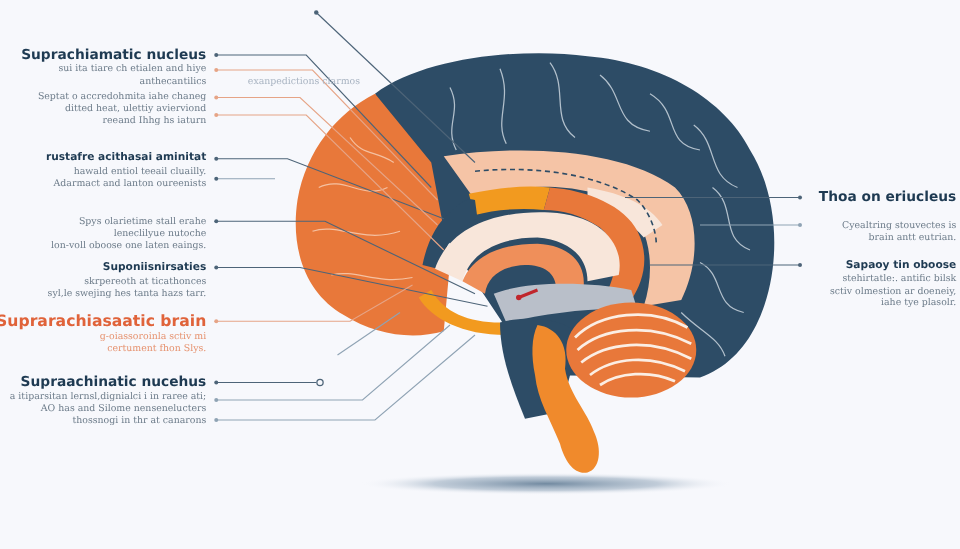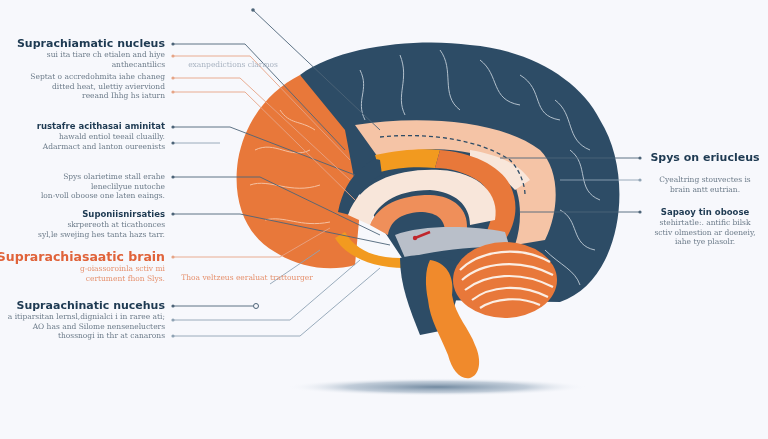--- a/index.html
+++ b/index.html
@@ -1,19 +1,19 @@
 <!DOCTYPE html>
 <html><head>
 <meta charset="utf-8">
 <style>
   html,body{margin:0;padding:0;}
   body{width:768px;height:439px;background:#f7f8fc;position:relative;overflow:hidden;font-family:"DejaVu Serif",serif;}
   .diagram{position:absolute;left:0;top:0;width:768px;height:433px;}
   .label{position:absolute;text-align:right;color:#6d7c8a;font-size:7.5px;line-height:9.5px;}
-  .label.right{text-align:center;}
+  .label.right{text-align:right;}
   .title{font-family:"DejaVu Sans",sans-serif;font-weight:bold;color:#1e3a52;font-size:11px;line-height:13px;display:block;}
   .title.sm{font-size:8.5px;line-height:11px;}
   .title.orange{color:#e0633a;font-size:12.5px;line-height:15px;}
   .desc{display:block;}
   .desc.orange{color:#e6926f;}
   .desc.faint{color:#a9b4c2;}
   svg{position:absolute;left:0;top:0;}
 </style>
 </head>
 <body>
@@ -165,33 +165,30 @@
     <span class="title sm">Suponiisnirsaties</span>
     <span class="desc">skrpereoth at ticathonces</span>
     <span class="desc">syl,le swejing hes tanta hazs tarr.</span>
   </div>
 
   <div class="label" style="right:603px;top:249px;width:190px;">
     <span class="title orange">Suprarachiasaatic brain</span>
     <span class="desc orange">g-oiassoroinla sctiv mi</span>
     <span class="desc orange">certument fhon Slys.</span>
   </div>
-  <div class="label right" style="left:167px;top:273px;width:160px;">
-    <span class="desc orange">Thoa veltzeus eeraluat trattourger</span>
-  </div>
 
   <div class="label" style="right:603px;top:299px;width:180px;">
     <span class="title">Supraachinatic nucehus</span>
     <span class="desc">a itiparsitan lernsl,dignialci i in raree ati;</span>
     <span class="desc">AO has and Silome nensenelucters</span>
     <span class="desc">thossnogi in thr at canarons</span>
   </div>
 
   <div class="label right" style="left:645px;top:151px;width:120px;">
-    <span class="title">Spys on eriucleus</span>
+    <span class="title">Thoa on eriucleus</span>
   </div>
   <div class="label right" style="left:645px;top:175px;width:120px;">
     <span class="desc">Cyealtring stouvectes is</span>
     <span class="desc">brain antt eutrian.</span>
   </div>
   <div class="label right" style="left:645px;top:207px;width:120px;">
     <span class="title sm">Sapaoy tin oboose</span>
     <span class="desc">stehirtatle:. antific bilsk</span>
     <span class="desc">sctiv olmestion ar doeneiy,</span>
     <span class="desc">iahe tye plasolr.</span>

